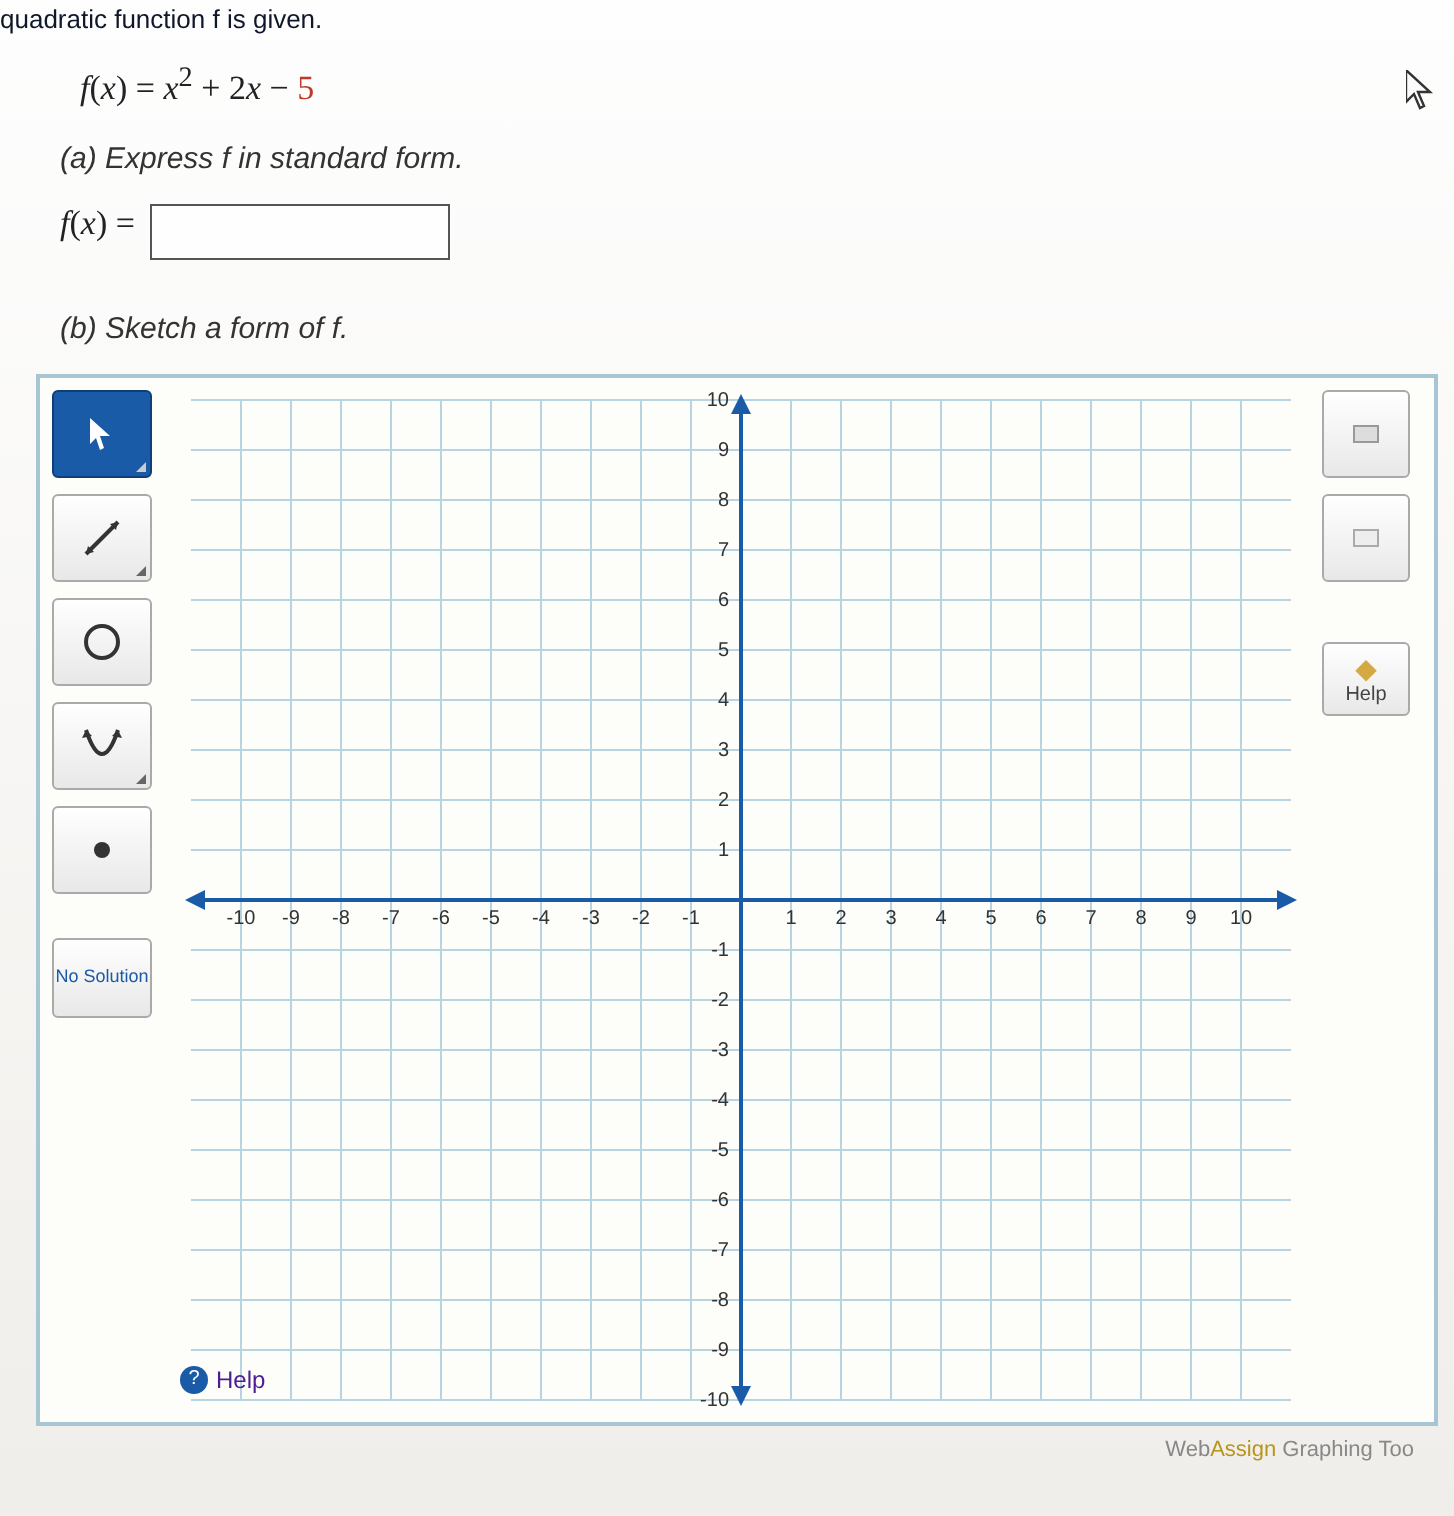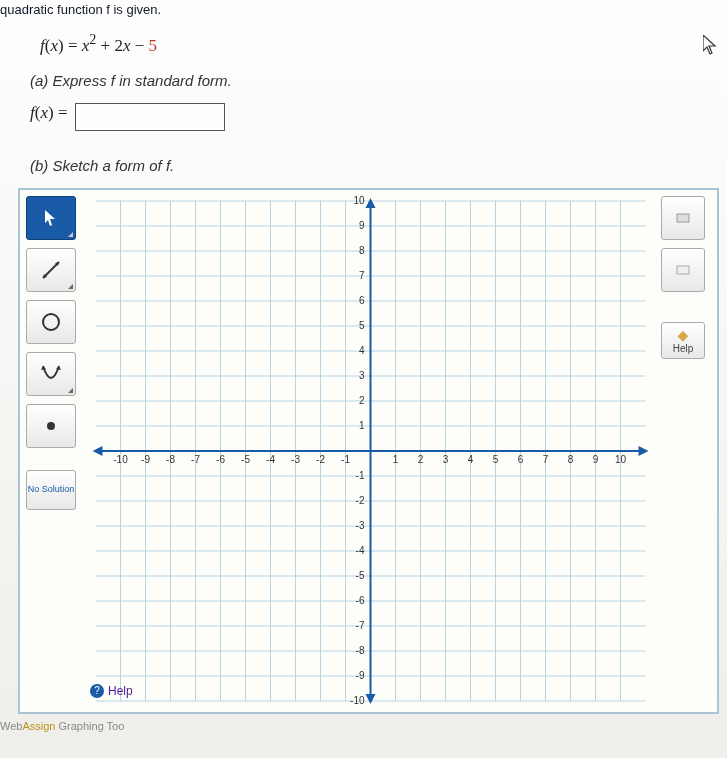--- a/index.html
+++ b/index.html
@@ -171,21 +171,21 @@
       display: inline-block;
       width: 14px; height: 14px;
       border-radius: 50%;
       background: #1a5ba8;
       color: white;
       font-size: 10px;
       text-align: center;
       line-height: 14px;
     }
     .watermark {
-      text-align: left;
+      text-align: right;
       font-family: Arial, sans-serif;
       font-size: 11px;
       color: #888;
       padding: 6px 20px 0 0;
     }
     .watermark b { color: #b8941a; font-weight: normal; }
     .axis-label {
       font-family: Arial, sans-serif;
       font-size: 10px;
       fill: #333;

